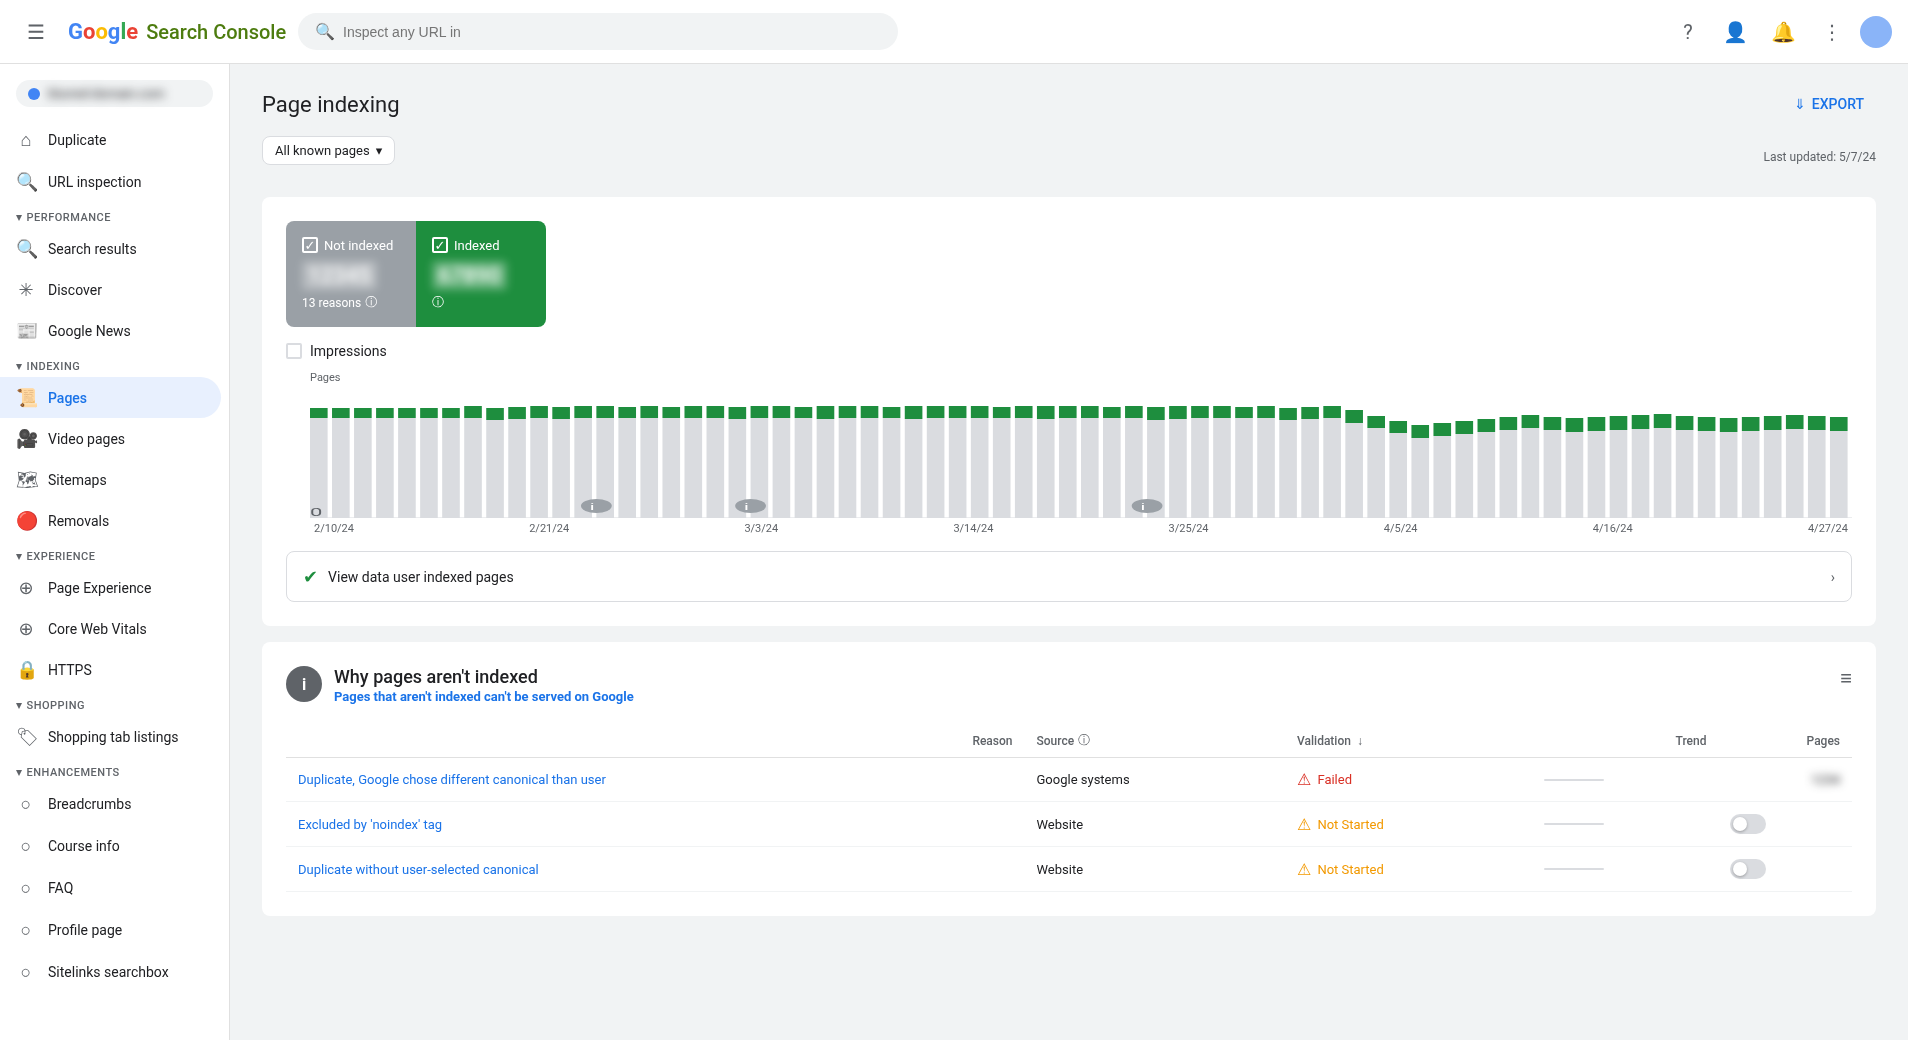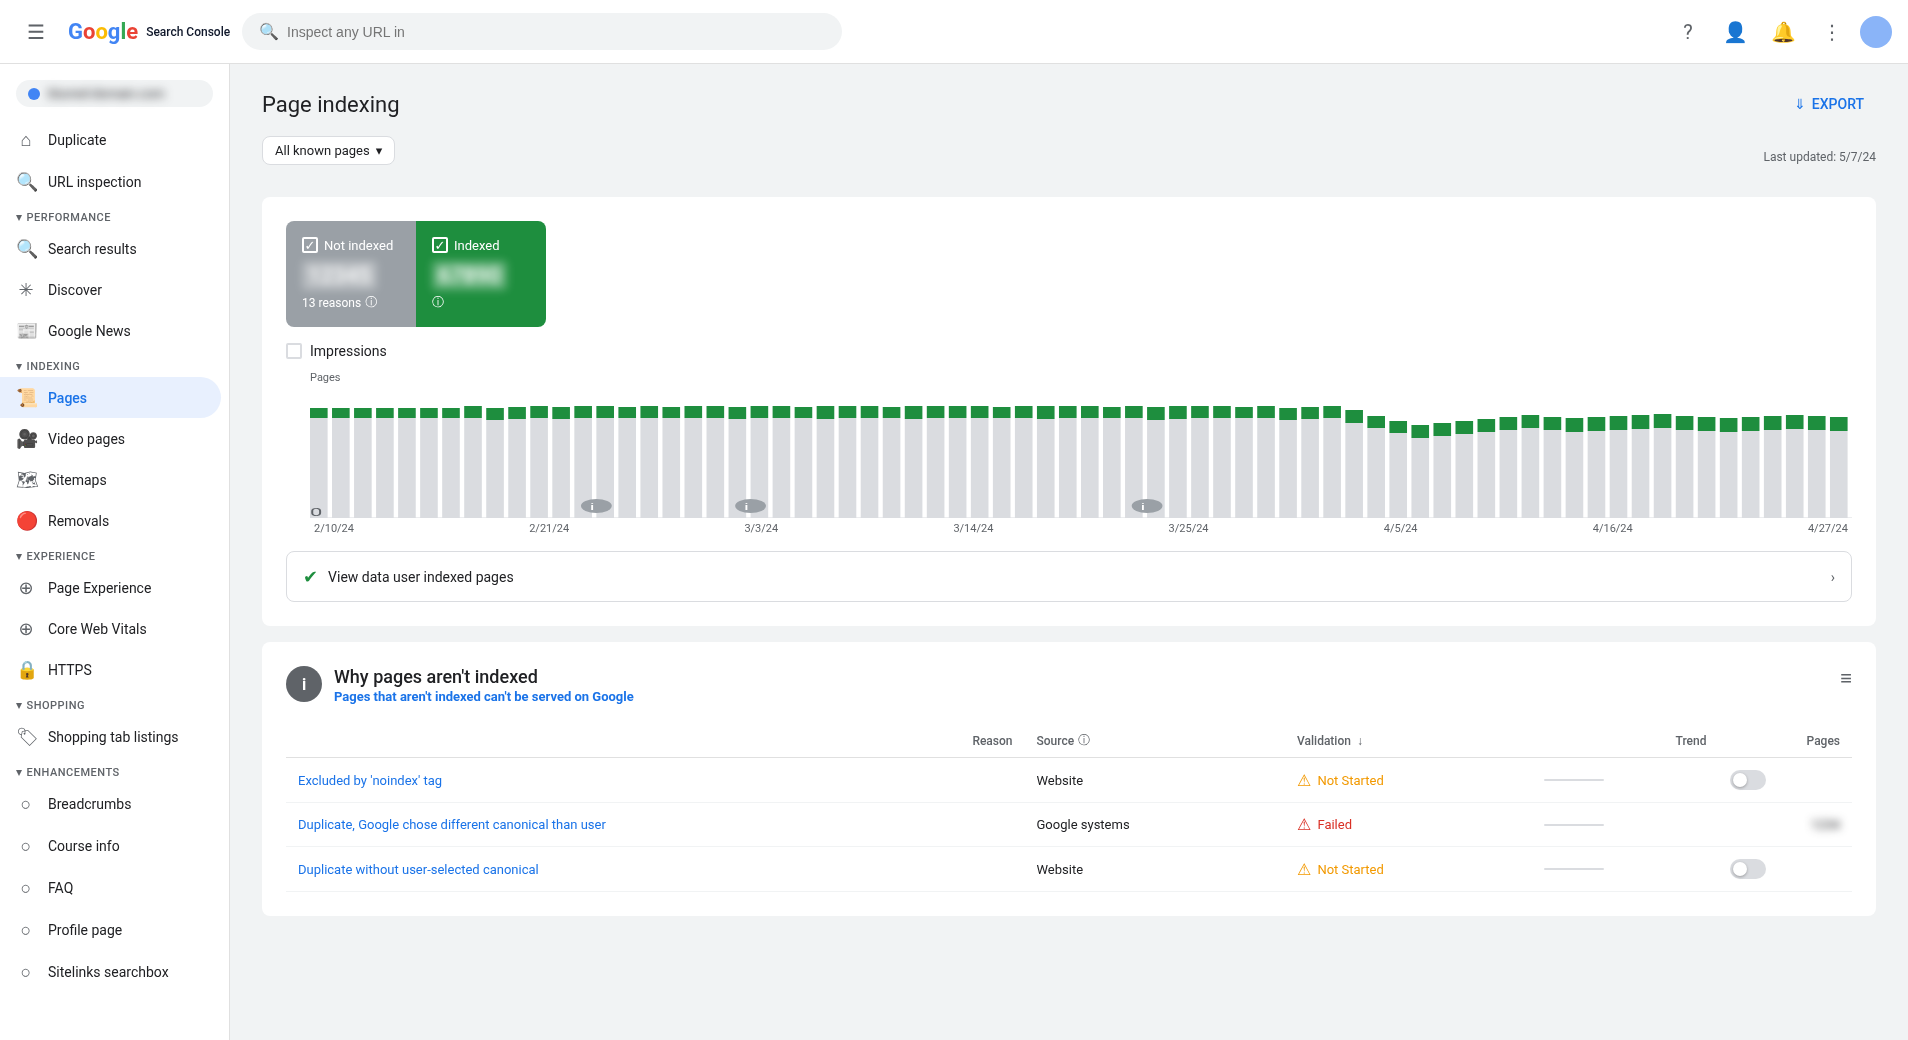--- a/index.html
+++ b/index.html
@@ -6,21 +6,21 @@
     body { font-family: 'Google Sans', Roboto, Arial, sans-serif; font-size: 14px; background: #f1f3f4; color: #202124; display: flex; flex-direction: column; height: 100vh; overflow: hidden; }
 
     
     .topbar { display: flex; align-items: center; background: #fff; height: 64px; padding: 0 16px; border-bottom: 1px solid #e0e0e0; gap: 12px; position: fixed; top: 0; left: 0; right: 0; z-index: 100; }
     .topbar-logo { display: flex; align-items: center; gap: 8px; font-size: 18px; font-weight: 500; color: #5f6368; white-space: nowrap; }
     .google-logo { display: flex; gap: 0; font-size: 22px; font-weight: 700; }
     .g-blue { color: #4285f4; }
     .g-red { color: #ea4335; }
     .g-yellow { color: #fbbc05; }
     .g-green { color: #34a853; }
-    .topbar-title { font-size: 12px; color: #0f172a; }
+    .topbar-title { font-size: 20px; color: #4d7c0f; }
     .search-bar { flex: 1; max-width: 600px; display: flex; align-items: center; background: #f1f3f4; border-radius: 24px; padding: 8px 16px; gap: 8px; border: 1px solid transparent; }
     .search-input { border: none; background: transparent; font-size: 14px; color: #202124; outline: none; flex: 1; }
     .topbar-spacer { flex: 1; }
     .topbar-icons { display: flex; align-items: center; gap: 8px; }
     .icon-btn { width: 40px; height: 40px; border-radius: 50%; display: flex; align-items: center; justify-content: center; cursor: pointer; color: #5f6368; font-size: 20px; }
     .avatar { width: 32px; height: 32px; border-radius: 50%; background: #8ab4f8; display: flex; align-items: center; justify-content: center; font-size: 14px; color: #fff; cursor: pointer; overflow: hidden; }
 
     
     .app-body { display: flex; margin-top: 64px; height: calc(100vh - 64px); }
 
@@ -490,56 +490,56 @@
                 <span class="sort-icon">↓</span>
               </span>
             </th>
             <th><span>Trend</span></th>
             <th style="text-align:right;"><span>Pages</span></th>
           </tr>
         </thead>
         <tbody>
           <tr>
             <td>
+              <a class="reason-link">Duplicate, <span style="color:#1a73e8;">Google chose different</span> <span style="color:#1a73e8;">canonical</span> <span style="color:#1a73e8;">than user</span></a>
+            </td>
+            <td>Google systems</td>
+            <td>
+              <div class="validation-badge">
+                <span class="badge-icon badge-failed">⚠</span>
+                <span class="badge-failed">Failed</span>
+              </div>
+            </td>
+            <td>
+                <div class="trend-line"></div>
+              </td>
+            <td style="text-align:right;">
+              <span class="blurred pages-num">1234</span>
+            </td>
+          </tr>
+          <tr>
+            <td>
               <a class="reason-link">Excluded by 'noindex' tag</a>
             </td>
             <td>Website</td>
             <td>
               <div class="validation-badge">
                 <span class="badge-icon badge-not-started">⚠</span>
                 <span class="badge-not-started">Not Started</span>
               </div>
             </td>
             <td>
                 <div class="trend-line"></div>
               </td>
             <td style="text-align:right;">
               <div class="toggle-gray"></div>
             </td>
           </tr>
           <tr>
             <td>
-              <a class="reason-link">Duplicate, <span style="color:#1a73e8;">Google chose different</span> <span style="color:#1a73e8;">canonical</span> <span style="color:#1a73e8;">than user</span></a>
-            </td>
-            <td>Google systems</td>
-            <td>
-              <div class="validation-badge">
-                <span class="badge-icon badge-failed">⚠</span>
-                <span class="badge-failed">Failed</span>
-              </div>
-            </td>
-            <td>
-                <div class="trend-line"></div>
-              </td>
-            <td style="text-align:right;">
-              <span class="blurred pages-num">1234</span>
-            </td>
-          </tr>
-          <tr>
-            <td>
               <a class="reason-link">Duplicate without user-selected canonical</a>
             </td>
             <td>Website</td>
             <td>
               <div class="validation-badge">
                 <span class="badge-icon badge-not-started">⚠</span>
                 <span class="badge-not-started">Not Started</span>
               </div>
             </td>
             <td>

